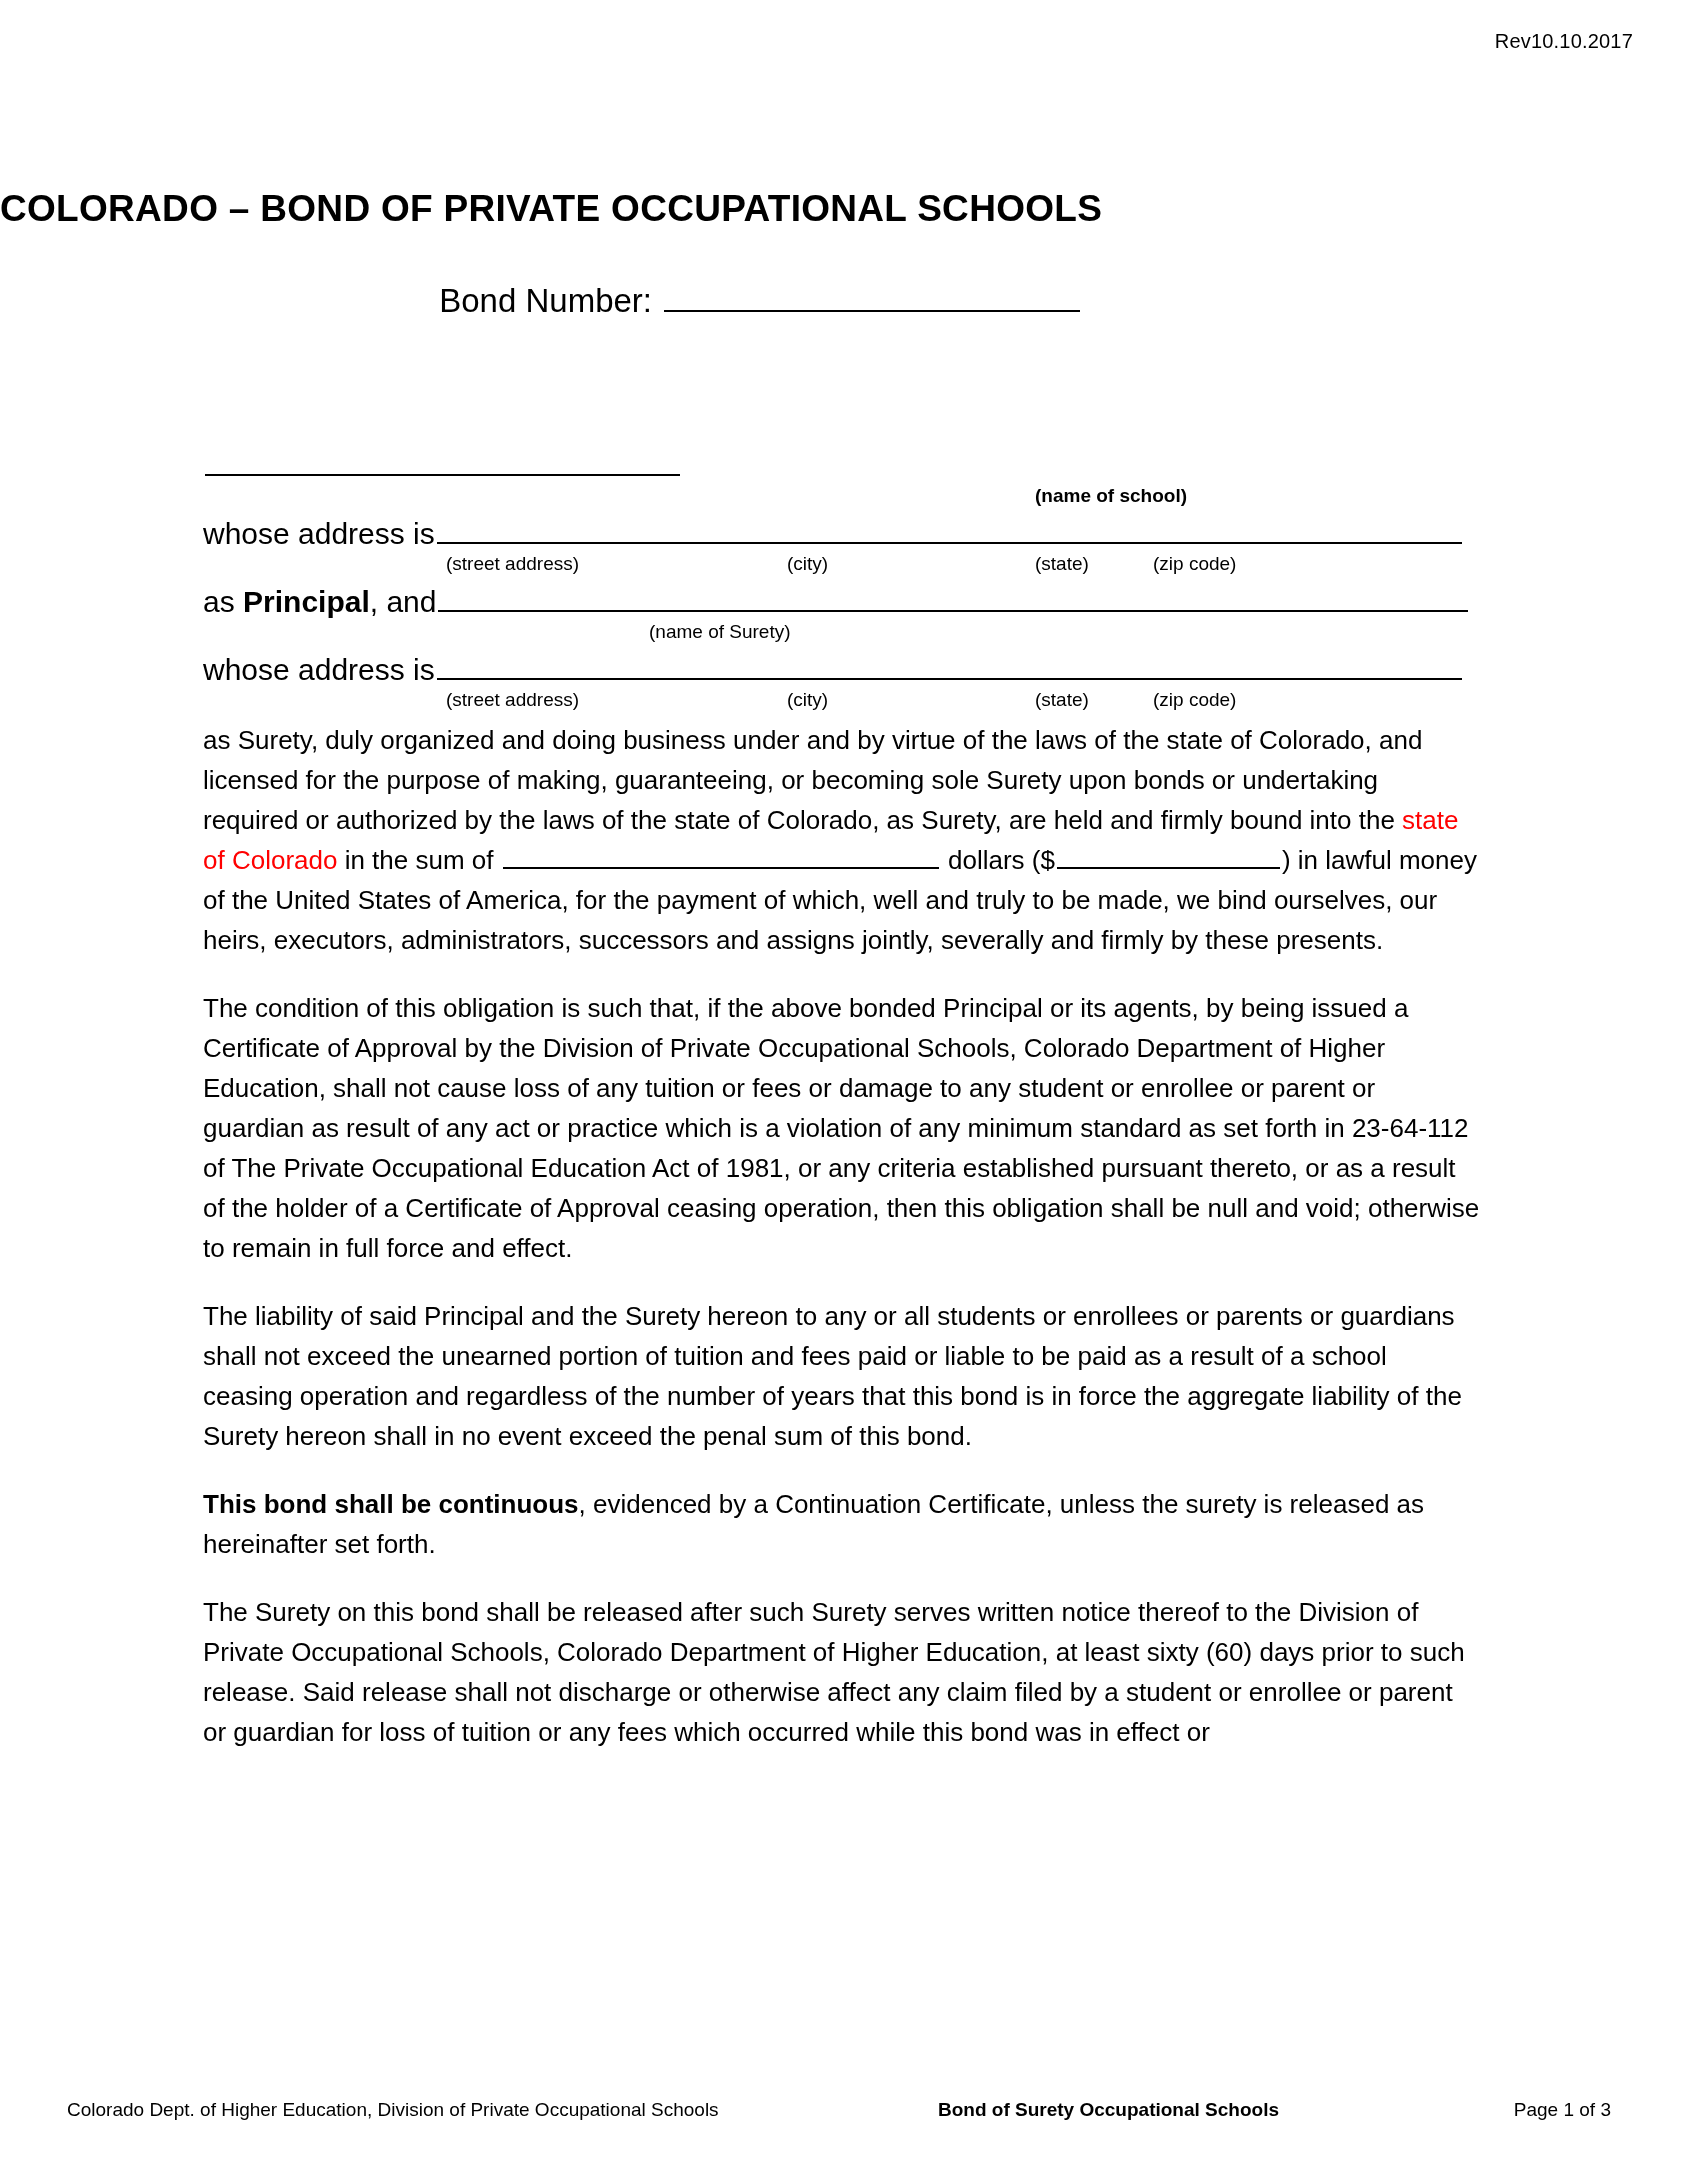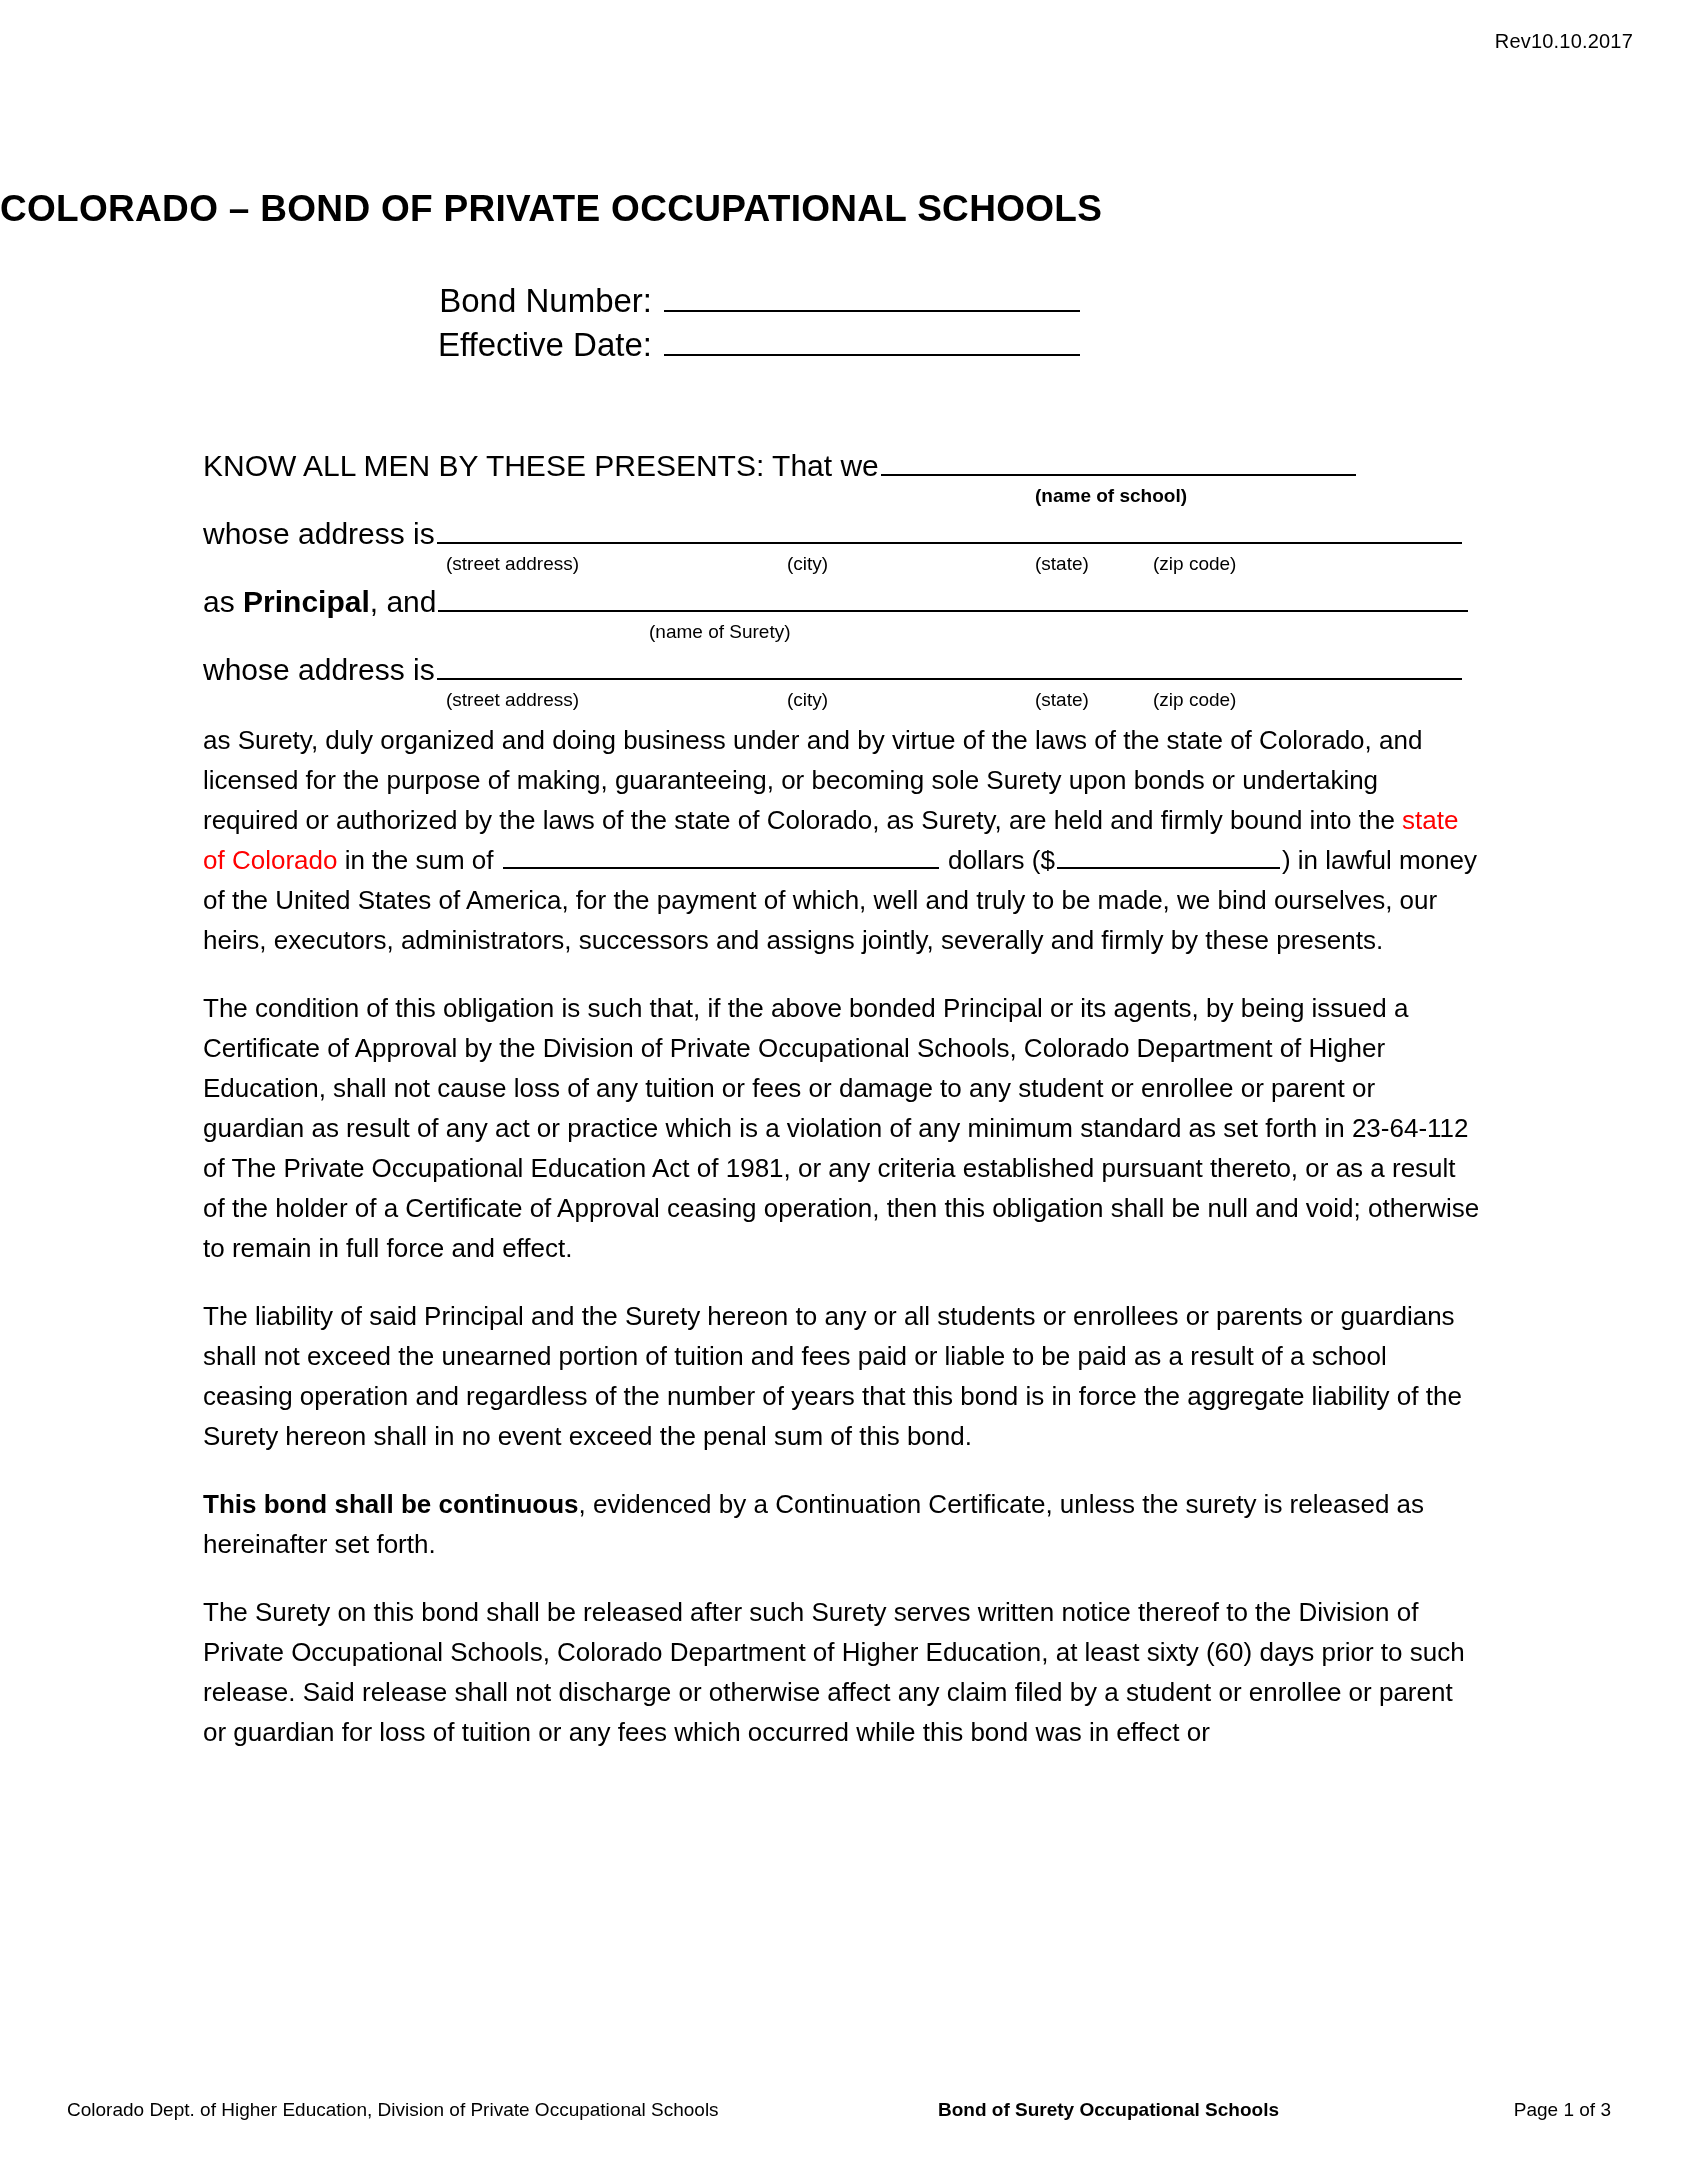--- a/index.html
+++ b/index.html
@@ -138,30 +138,26 @@
 
   <div class="rev-stamp">Rev10.10.2017</div>
 
   <div class="doc-title">COLORADO – BOND OF PRIVATE OCCUPATIONAL SCHOOLS</div>
 
   <div class="bond-block">
     <div class="bond-row r1">
       <span class="bond-label">Bond Number:</span>
       <span class="bond-fill"></span>
     </div>
-    <div class="bond-row r2">
-      <span class="bond-label">Effective Date:</span>
-      <span class="bond-fill"></span>
-    </div>
   </div>
 
   <div class="body-area">
 
     <div class="field-row">
-      <span>KNOW ALL MEN BY THESE PRESENTS:  That we</span><span class="fill-line" style="width:475px"></span>
+      <span class="fill-line" style="width:475px"></span>
     </div>
     <div class="caption-row">
       <span class="caption-bold" style="left:832px">(name of school)</span>
     </div>
 
     <div class="field-row">
       <span>whose address is</span><span class="fill-line" style="width:1025px"></span>
     </div>
     <div class="caption-row">
       <span style="left:243px">(street address)</span>

